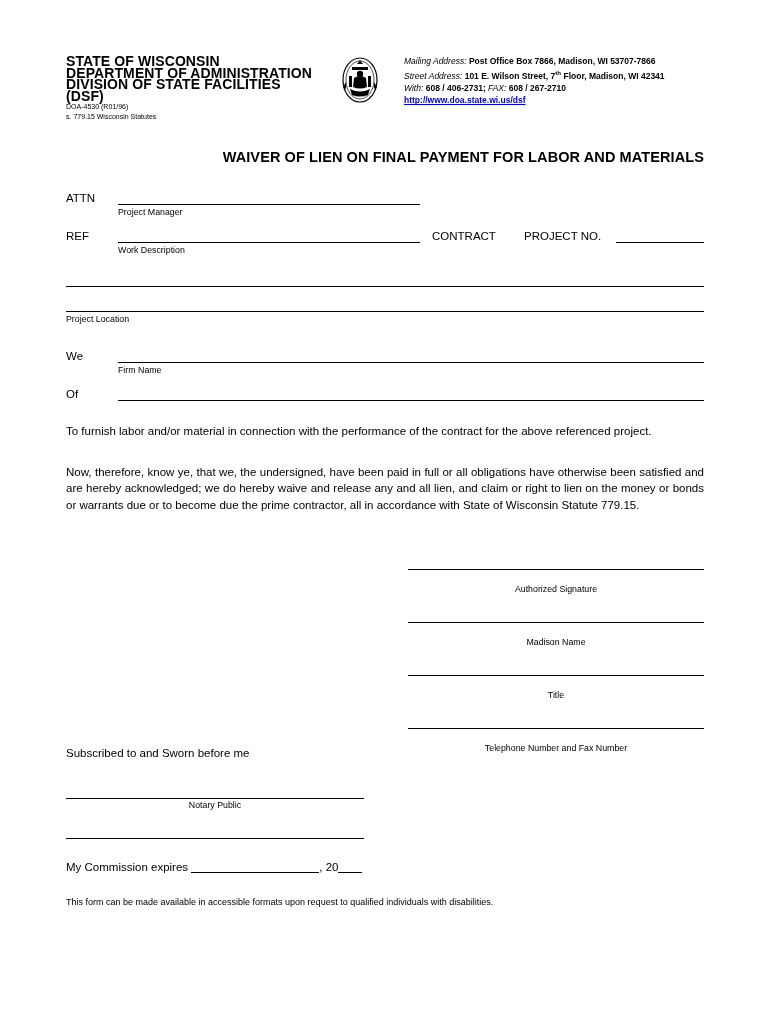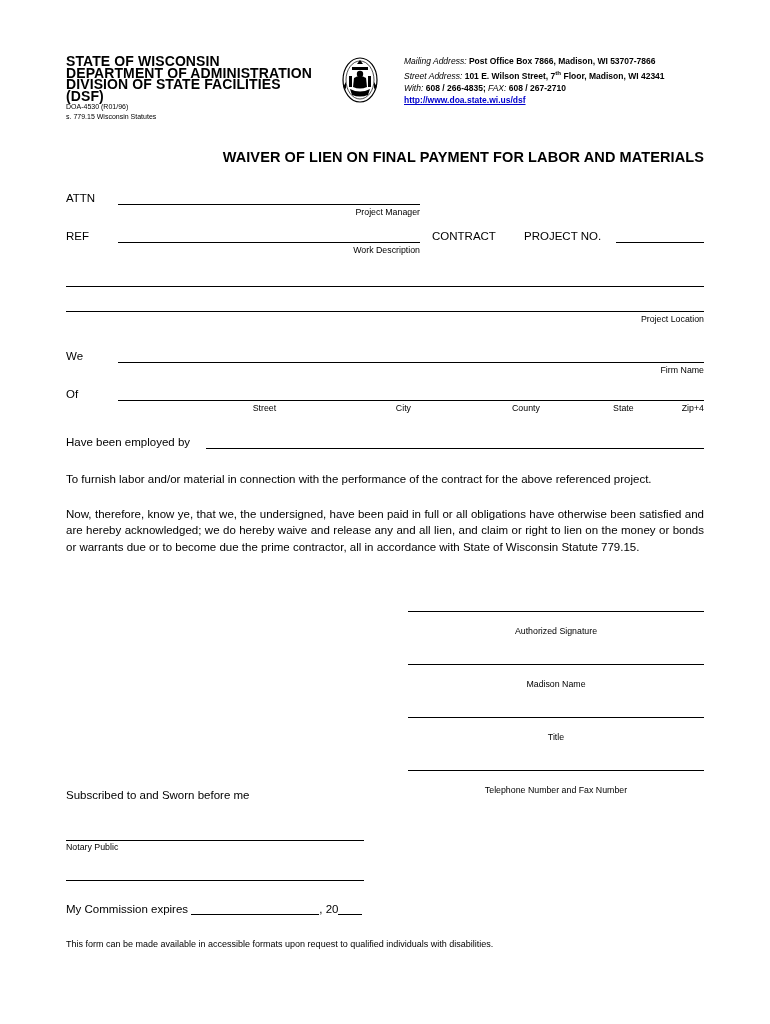--- a/index.html
+++ b/index.html
@@ -93,36 +93,36 @@
     font-size: 11.5px;
     line-height: 14px;
     white-space: nowrap;
   }
   .rule {
     border-bottom: 1px solid #000;
     height: 13px;
   }
   .cap {
     font-size: 8.8px;
-    text-align: right;
+    text-align: left;
     line-height: 12px;
     padding-top: 1px;
   }
 
   .caps-row {
     display: flex;
     font-size: 8.8px;
   }
 
   
   .para {
     font-size: 11.5px;
     line-height: 16.5px;
     text-align: justify;
-    margin-top: 18px;
+    margin-top: 24px;
   }
 
   
   .sig-wrap {
     margin-top: 34px;
     display: flex;
     justify-content: flex-end;
   }
   .sig-col {
     width: 296px;
@@ -149,21 +149,21 @@
     height: 13px;
     vertical-align: bottom;
   }
   .nline {
     width: 298px;
     border-bottom: 1px solid #000;
     height: 13px;
   }
   .ncap {
     width: 298px;
-    text-align: left;
+    text-align: center;
     font-size: 8.8px;
     padding-top: 1px;
   }
   .footer-note {
     margin-top: 24px;
     font-size: 9px;
   }
 </style>
 </head>
 <body>
@@ -200,21 +200,21 @@
       <div>
         <i>Mailing Address</i><i>:</i>
         <b>Post Office Box 7866, Madison, WI  53707-7866</b>
       </div>
       <div>
         <i>Street Address</i><i>:</i>
         <b>101 E. Wilson Street, 7</b><b class="sup">th</b><b> Floor, Madison, WI  42341</b>
       </div>
       <div>
         <i>With</i><i>:</i>
-        <b>608 / 266-4835;</b>
+        <b>608 / 406-2731;</b>
         <i>FAX</i><i>:</i>
         <b>608 / 267-2710</b>
       </div>
       <div>
         <span class="url">http://www.doa.state.wi.us/dsf</span>
       </div>
     </div>
   </div>
 
   <div class="doc-title">WAIVER OF LIEN ON FINAL PAYMENT FOR LABOR AND MATERIALS</div>
@@ -253,35 +253,21 @@
     </div>
     <div style="display:flex">
       <div style="width:52px"></div>
       <div class="cap" style="flex:1">Firm Name</div>
     </div>
 
     <div class="row" style="margin-top:11px">
       <div class="lbl" style="width:52px">Of</div>
       <div class="rule" style="flex:1"></div>
     </div>
-    <div style="display:flex">
-      <div style="width:52px"></div>
-      <div class="caps-row" style="flex:1">
-        <div class="cap" style="width:27%">Street</div>
-        <div class="cap" style="width:23%">City</div>
-        <div class="cap" style="width:22%">County</div>
-        <div class="cap" style="width:16%">State</div>
-        <div class="cap" style="width:12%">Zip+4</div>
-      </div>
-    </div>
-
-    <div class="row" style="margin-top:21px">
-      <div class="lbl" style="width:140px">Have been employed by</div>
-      <div class="rule" style="flex:1"></div>
-    </div>
+
   </div>
 
   <div class="para" style="margin-top:22px">To furnish labor and/or material in connection with the performance of the contract for the above referenced project.</div>
   <div class="para">Now, therefore, know ye, that we, the undersigned, have been paid in full or all obligations have otherwise been satisfied and are hereby acknowledged; we do hereby waive and release any and all lien, and claim or right to lien on the money or bonds or warrants due or to become due the prime contractor, all in accordance with State of Wisconsin Statute 779.15.</div>
 
   <div class="sig-wrap">
     <div class="sig-col">
       <div class="sig-line"></div>
       <div class="sig-cap">Authorized Signature</div>
 

